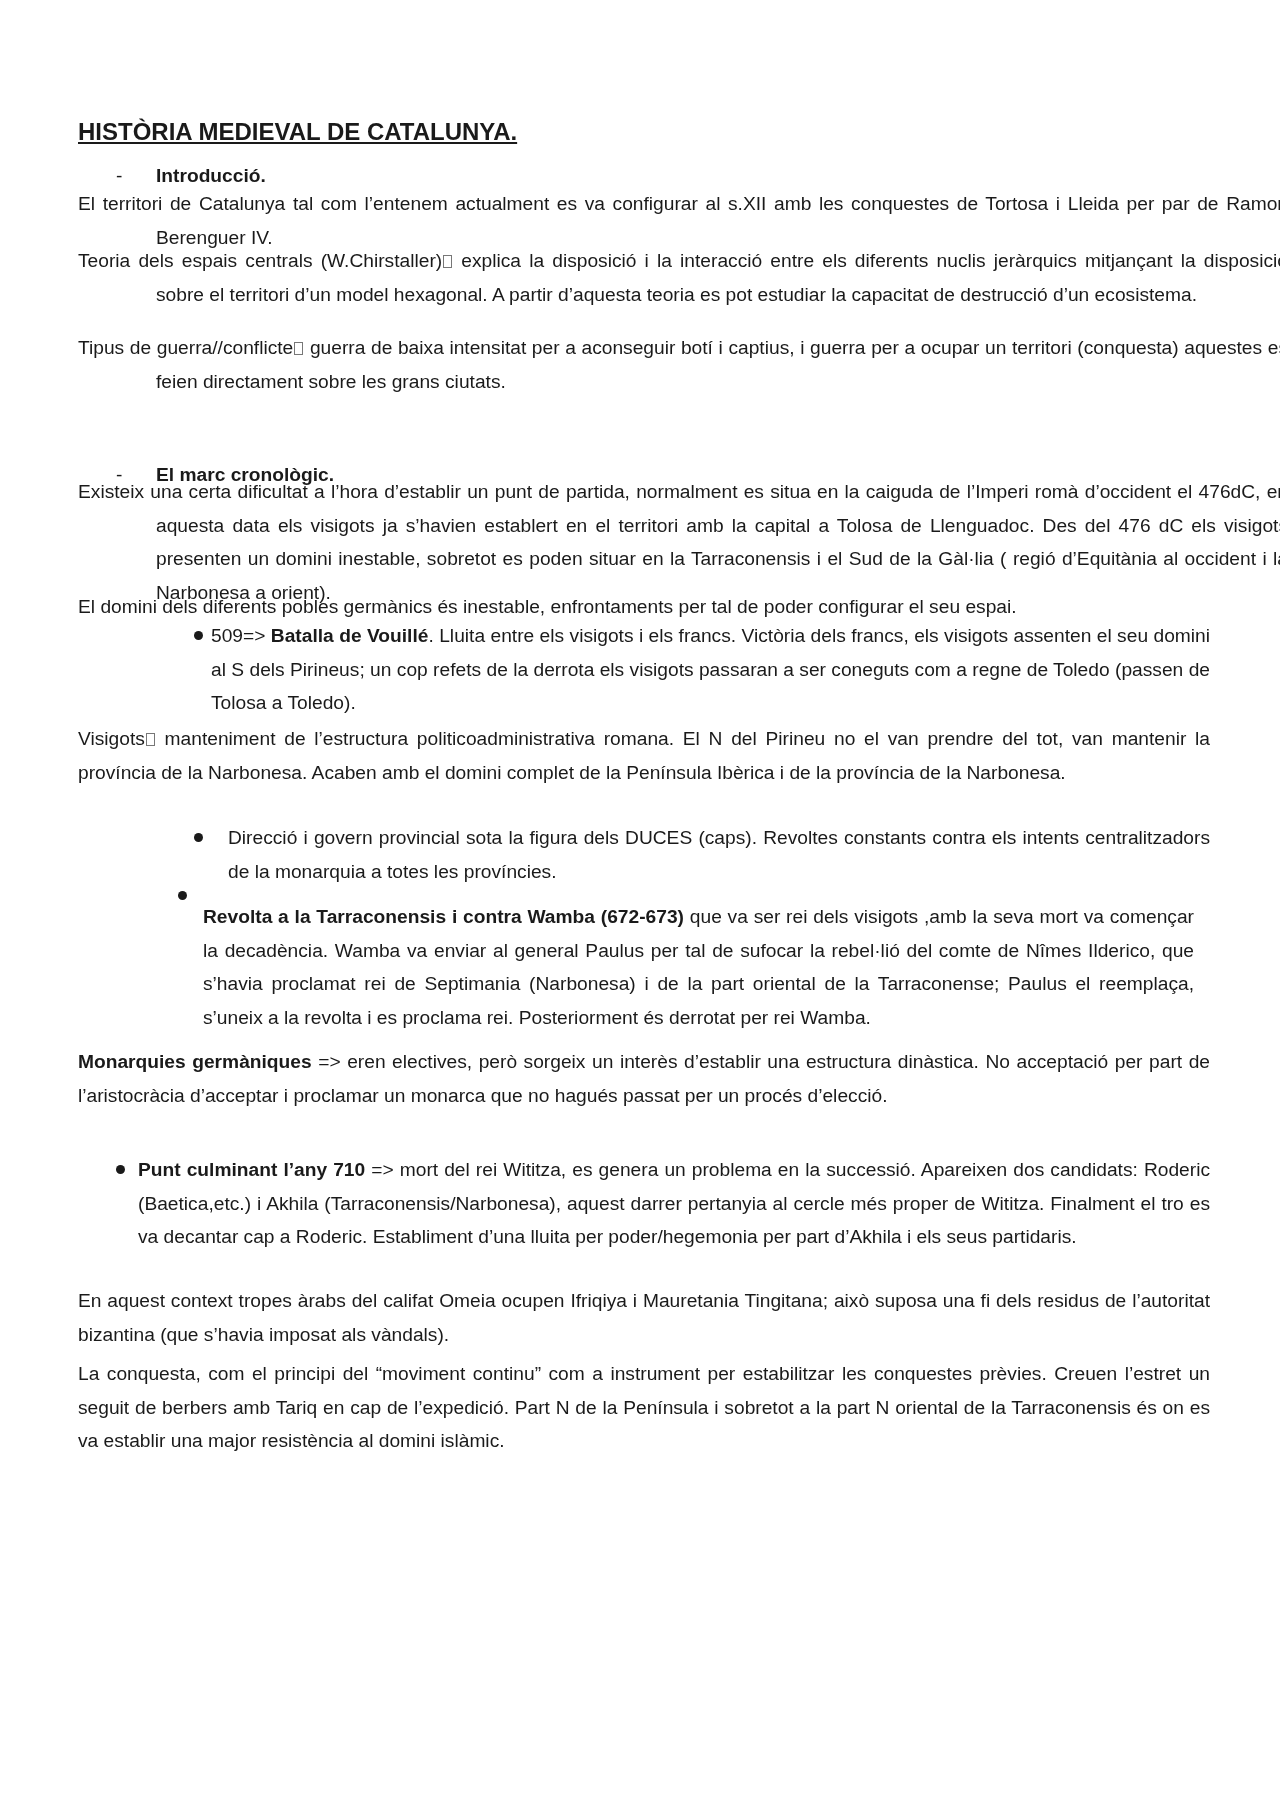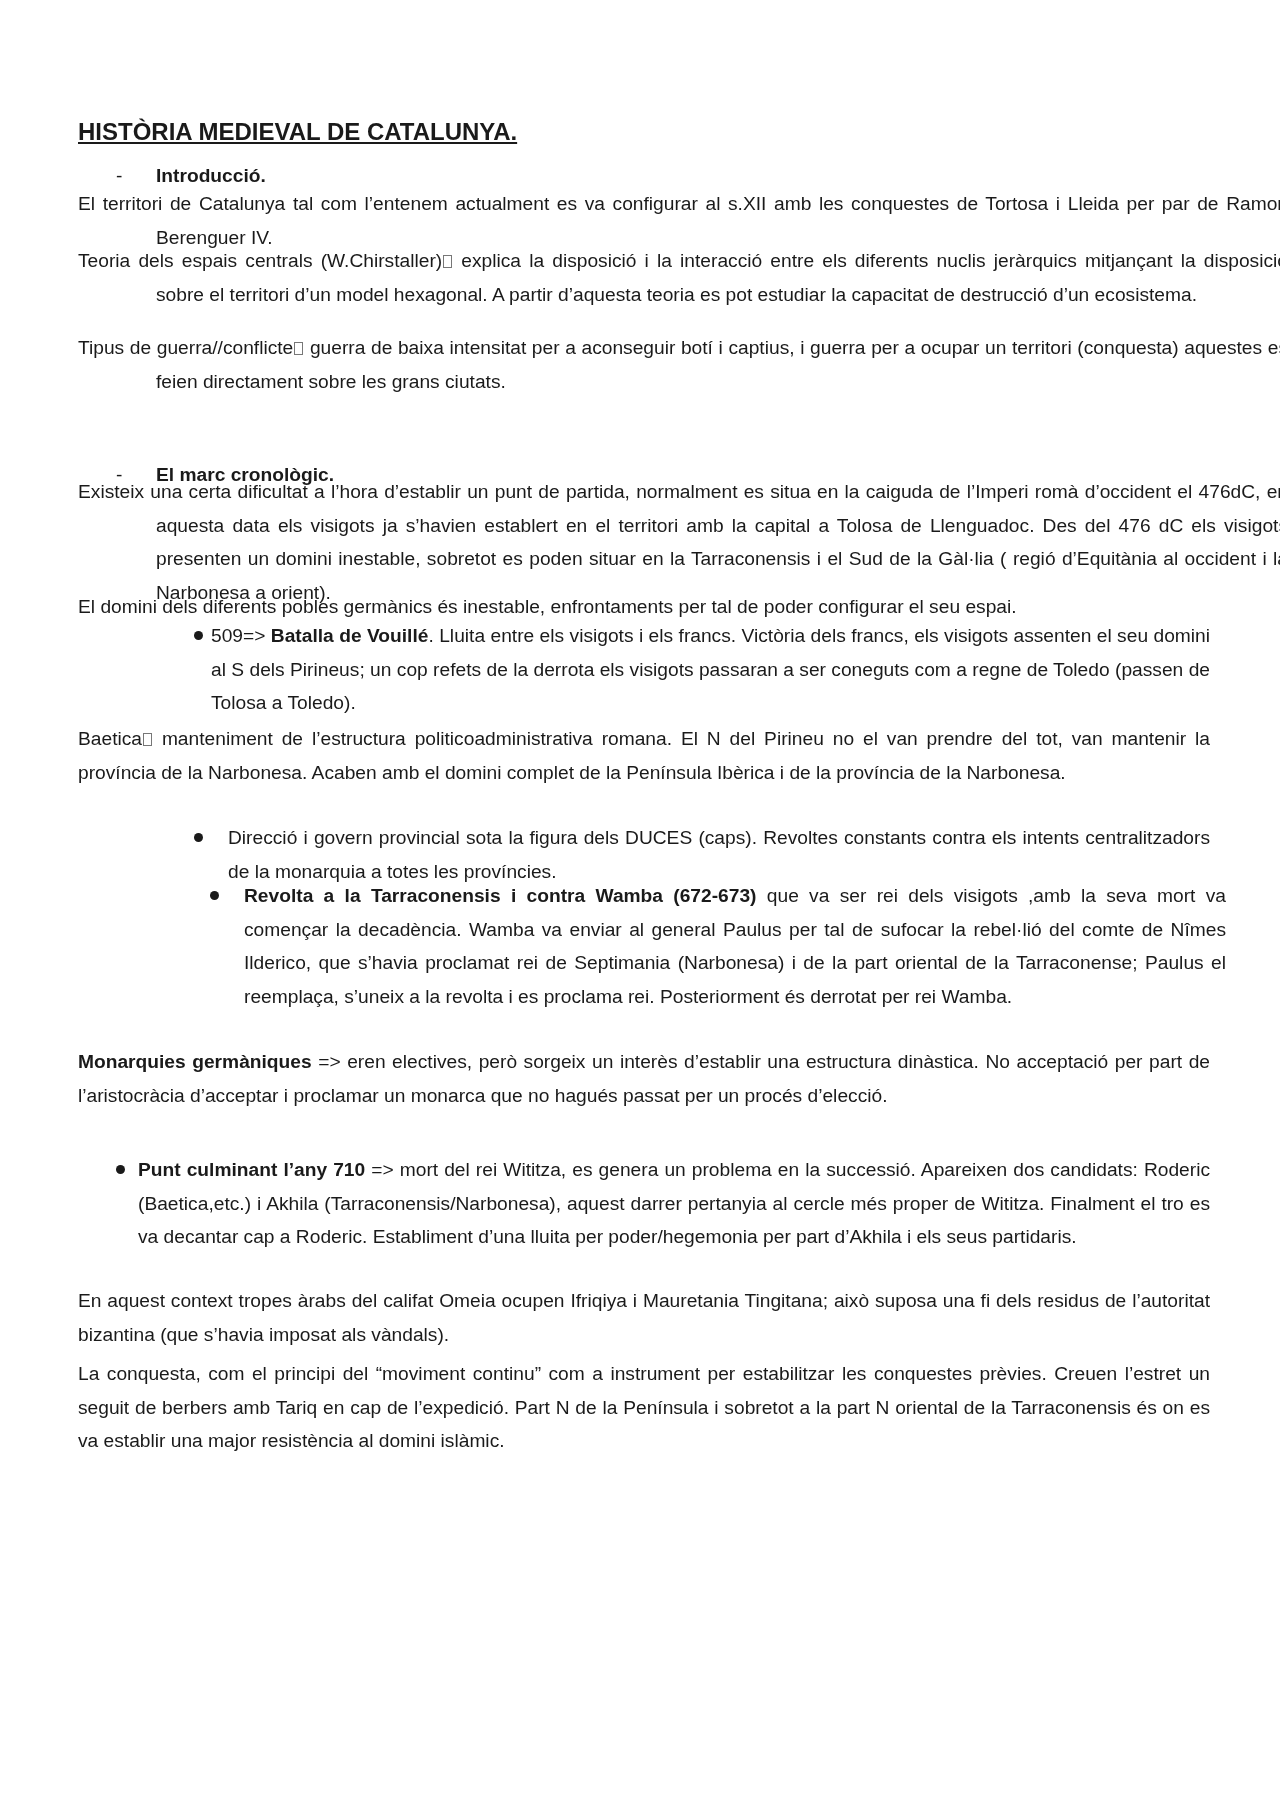--- a/index.html
+++ b/index.html
@@ -62,29 +62,29 @@
   <div class="abs para" style="top:590px;">El domini dels diferents pobles germànics és inestable, enfrontaments per tal de poder configurar el seu espai.</div>
 
   <div class="bullet" style="top:619px; left:116px; width:1016px;">
     <span class="dot"></span>
     <span class="btext" style="margin-left:8px;">
       <span>509=&gt; </span><b>Batalla de Vouillé</b><span>. Lluita entre els visigots i els francs. Victòria dels francs, els visigots assenten el seu domini al S dels Pirineus; un cop refets de la derrota els visigots passaran a ser coneguts com a regne de Toledo (passen de Tolosa a Toledo).</span>
     </span>
   </div>
 
   <div class="abs para" style="top:722px;">
-    <span>Baetica</span><span class="glyph-box"></span><span> manteniment de l’estructura politicoadministrativa romana. El N del Pirineu no el van prendre del tot, van mantenir la província de la Narbonesa. Acaben amb el domini complet de la Península Ibèrica i de la província de la Narbonesa.</span>
+    <span>Visigots</span><span class="glyph-box"></span><span> manteniment de l’estructura politicoadministrativa romana. El N del Pirineu no el van prendre del tot, van mantenir la província de la Narbonesa. Acaben amb el domini complet de la Península Ibèrica i de la província de la Narbonesa.</span>
   </div>
 
   <div class="bullet" style="top:821px; left:116px; width:1016px;">
     <span class="dot"></span>
     <span class="btext" style="margin-left:25px;">Direcció i govern provincial sota la figura dels DUCES (caps). Revoltes constants contra els intents centralitzadors de la monarquia a totes les províncies.</span>
   </div>
 
-  <div class="bullet" style="top:879px; left:132px; width:1016px;">
+  <div class="bullet" style="top:879px; left:100px; width:1016px;flex-direction:column;">
     <span class="dot"></span>
     <span class="btext" style="margin-left:25px;">
       <b>Revolta a la Tarraconensis i contra Wamba (672-673)</b><span> que va ser rei dels visigots ,amb la seva mort va començar la decadència. Wamba va enviar al general Paulus per tal de sufocar la rebel·lió del comte de Nîmes Ilderico, que s’havia proclamat rei de Septimania (Narbonesa) i de la part oriental de la Tarraconense; Paulus el reemplaça, s’uneix a la revolta i es proclama rei. Posteriorment és derrotat per rei Wamba.</span>
     </span>
   </div>
 
   <div class="abs para" style="top:1045px;">
     <b>Monarquies germàniques</b><span> =&gt; eren electives, però sorgeix un interès d’establir una estructura dinàstica. No acceptació per part de l’aristocràcia d’acceptar i proclamar un monarca que no hagués passat per un procés d’elecció.</span>
   </div>
 

